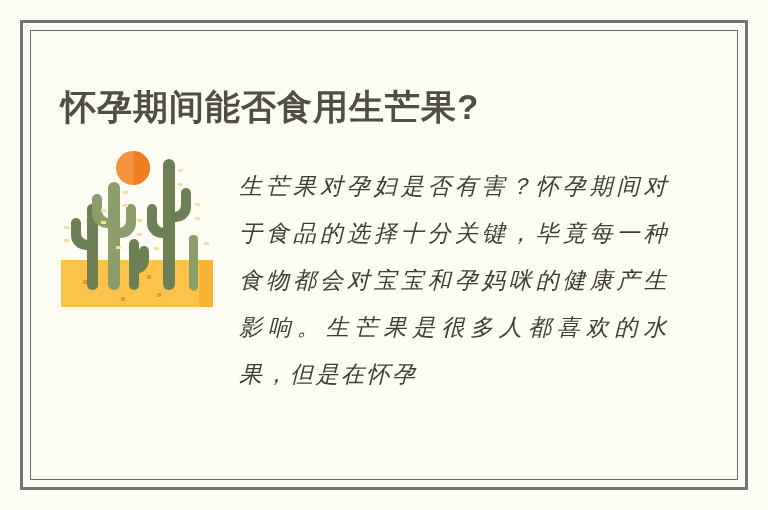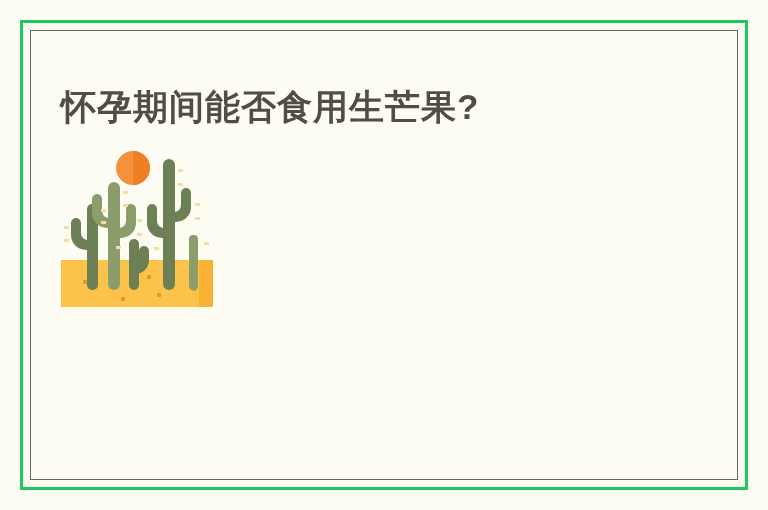--- a/index.html
+++ b/index.html
@@ -14,21 +14,21 @@
     overflow: hidden;
   }
 
   .card {
     position: absolute;
     left: 20px;
     top: 20px;
     width: 728px;
     height: 470px;
     box-sizing: border-box;
-    border: 3px solid #22c55e;
+    border: 3px solid #737373;
     background: #fdfcf2;
   }
   .card-inner {
     position: absolute;
     left: 7px;
     top: 7px;
     right: 7px;
     bottom: 7px;
     box-sizing: border-box;
     border: 1px solid #6d6a5d;
@@ -137,15 +137,16 @@
           <rect x="55" y="99" width="5" height="3"></rect>
           <rect x="117" y="22" width="5" height="3"></rect>
           <rect x="117" y="36" width="5" height="3"></rect>
           <rect x="134" y="56" width="5" height="3"></rect>
           <rect x="134" y="70" width="5" height="3"></rect>
           <rect x="143" y="95" width="5" height="3"></rect>
         </g>
       </svg>
     </div>
 
+    <div class="body-text">生芒果对孕妇是否有害？怀孕期间对于食品的选择十分关键，毕竟每一种食物都会对宝宝和孕妈咪的健康产生影响。生芒果是很多人都喜欢的水果，但是在怀孕</div>
 
   </div>
 </div>
 
 </body></html>

